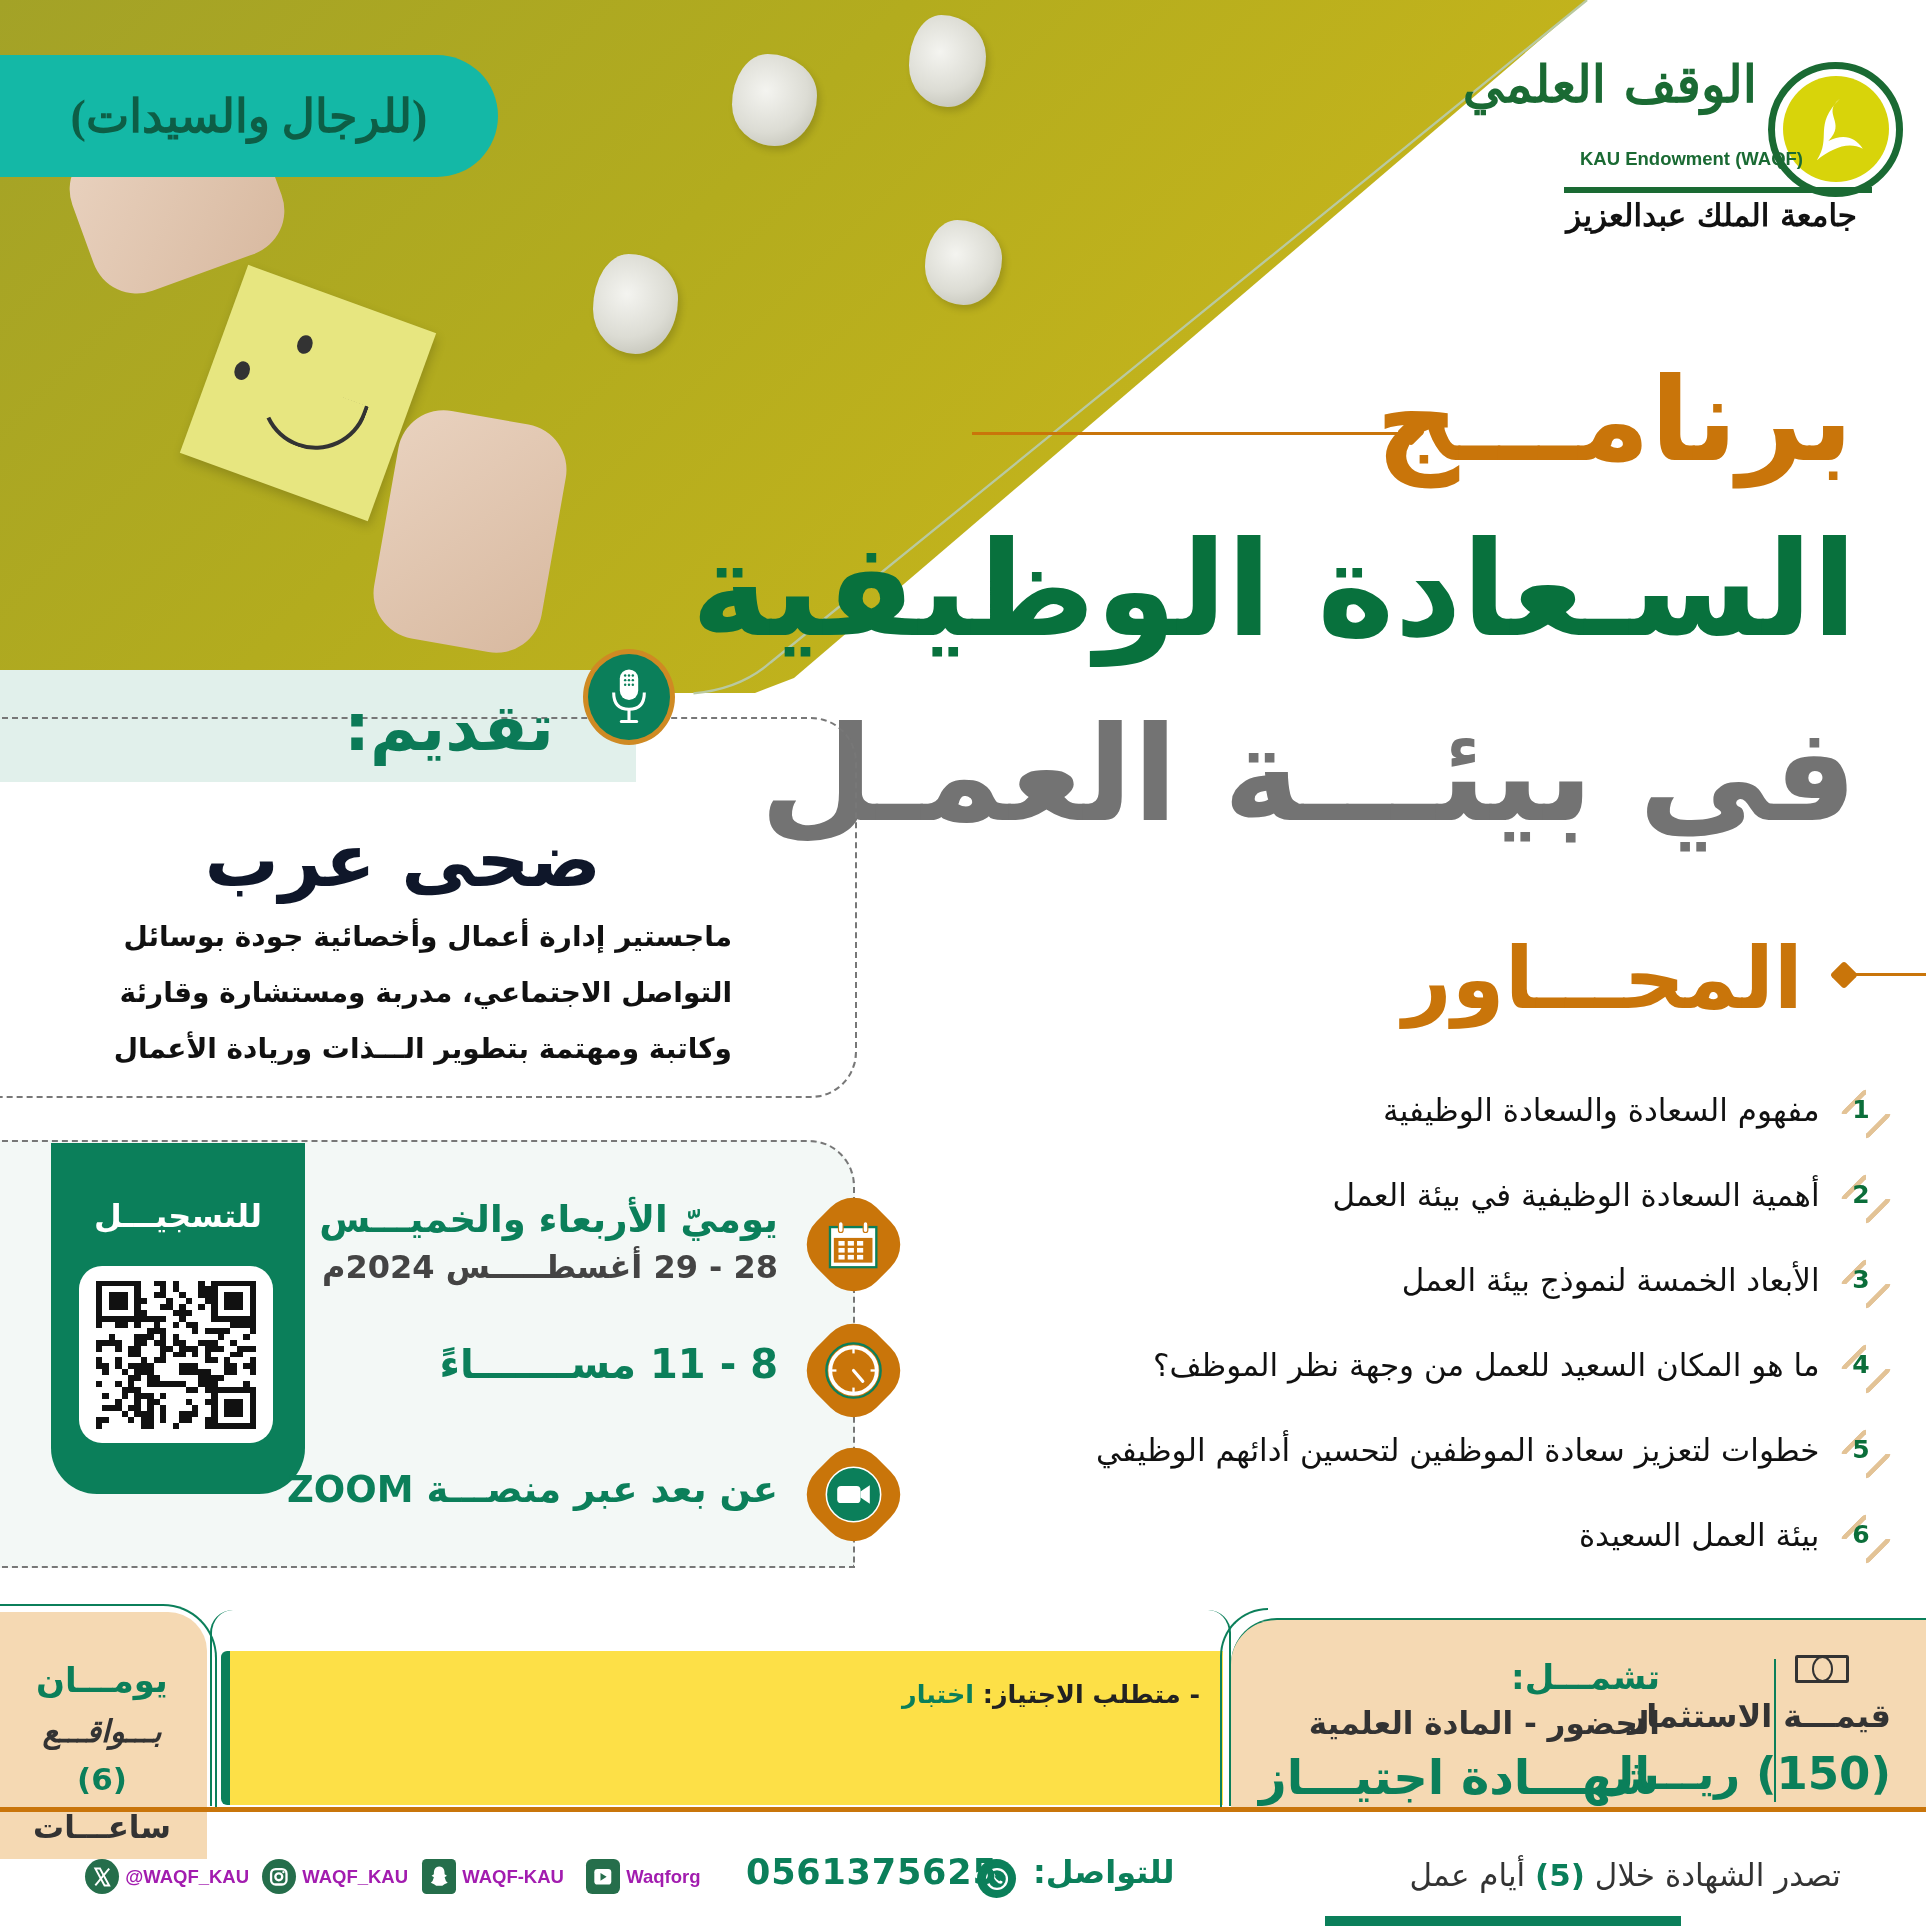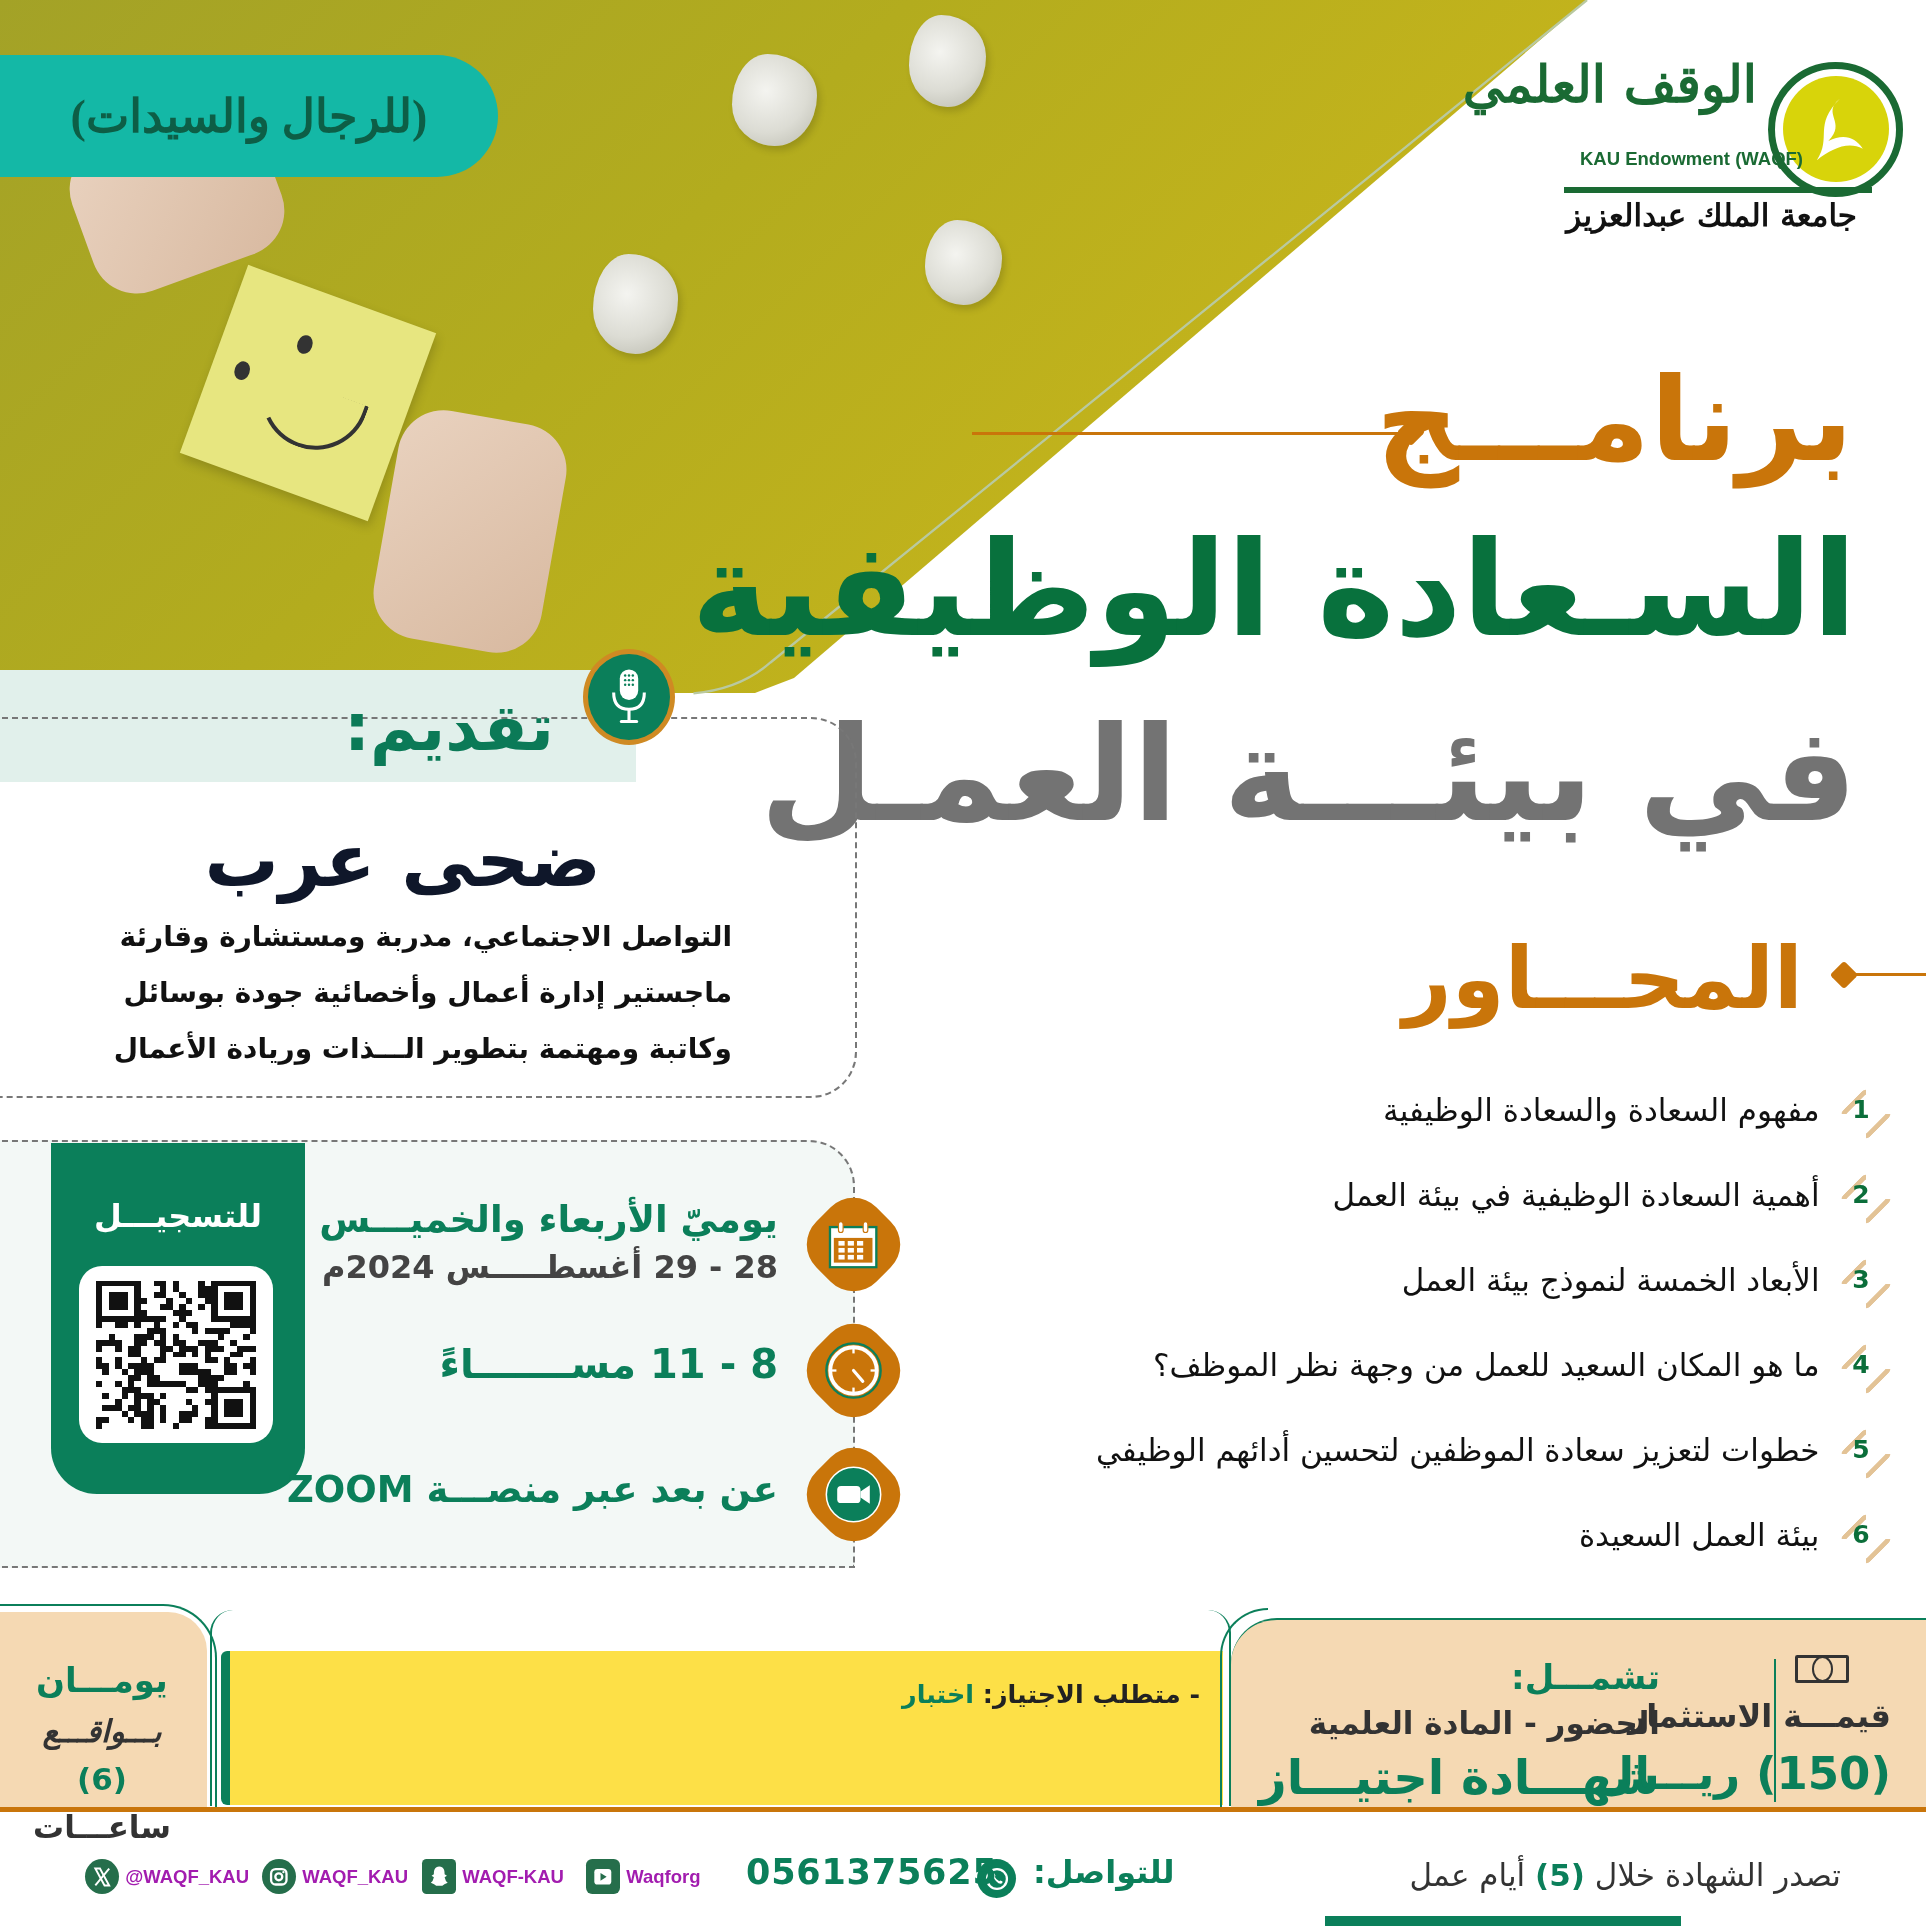--- a/index.html
+++ b/index.html
@@ -212,21 +212,21 @@
     .req-frame {
       position: absolute; left: 210px; top: 1610px; width: 1021px; height: 196px;
       border-left: 2.3px solid #0b7f5a; border-right: 2.3px solid #0b7f5a;
       border-radius: 23px 23px 0 0;
     }
     .req-lines { position: absolute; right: 23px; top: 23px; font-size: 25.4px; font-weight: bold; color: #222; line-height: 1.65; text-align: right; }
     .req-lines div { white-space: nowrap; }
     .req-lines .hl { color: #0b7f5a; }
 
     .duration-panel {
-      position: absolute; left: 0; top: 1612px; width: 207px; height: 195px;
+      position: absolute; left: 0; top: 1612px; width: 207px; height: 247px;
       background: #f5d9b3; border-radius: 0 39px 0 0;
     }
     .duration-frame {
       position: absolute; left: 0; top: 1604px; width: 217px; height: 203px;
       border-top: 2.3px solid #0b7f5a; border-right: 2.3px solid #0b7f5a; border-radius: 0 54px 0 0;
     }
     .duration-lines { position: absolute; left: 23px; top: 42px; width: 158px; text-align: center; font-weight: bold; font-size: 31px; line-height: 1.55; }
     .duration-lines .l1 { color: #0b7f5a; font-size: 34px; }
     .duration-lines .l2 { color: #333; font-style: italic; }
     .duration-lines .l3 { color: #333; }
@@ -314,22 +314,22 @@
         <circle cx="30" cy="24" r="1.6"></circle>
         <circle cx="35" cy="24" r="1.6"></circle>
     </g>
     <path d="M10 34 Q10 56 30 56 Q50 56 50 34" stroke="#fff" stroke-width="4" fill="none"></path>
     <rect x="28" y="56" width="4" height="14" fill="#fff"></rect>
     <rect x="18" y="70" width="24" height="4" rx="2" fill="#fff"></rect>
   </svg>
 </div>
 <div class="presenter-name">ضحى عرب</div>
 <div class="presenter-bio">
+  <div>ماجستير إدارة أعمال وأخصائية جودة بوسائل</div>
   <div>التواصل الاجتماعي، مدربة ومستشارة وقارئة</div>
-  <div>ماجستير إدارة أعمال وأخصائية جودة بوسائل</div>
   <div>وكاتبة ومهتمة بتطوير الـــذات وريادة الأعمال</div>
 </div>
 
 <div class="schedule-box"></div>
 <div class="register-card">
   <div class="register-label">للتسجيـــل</div>
   <div class="qr-wrap">
     <div class="qr" id="qr">
         <span class="b"></span>
         <span class="b"></span>

